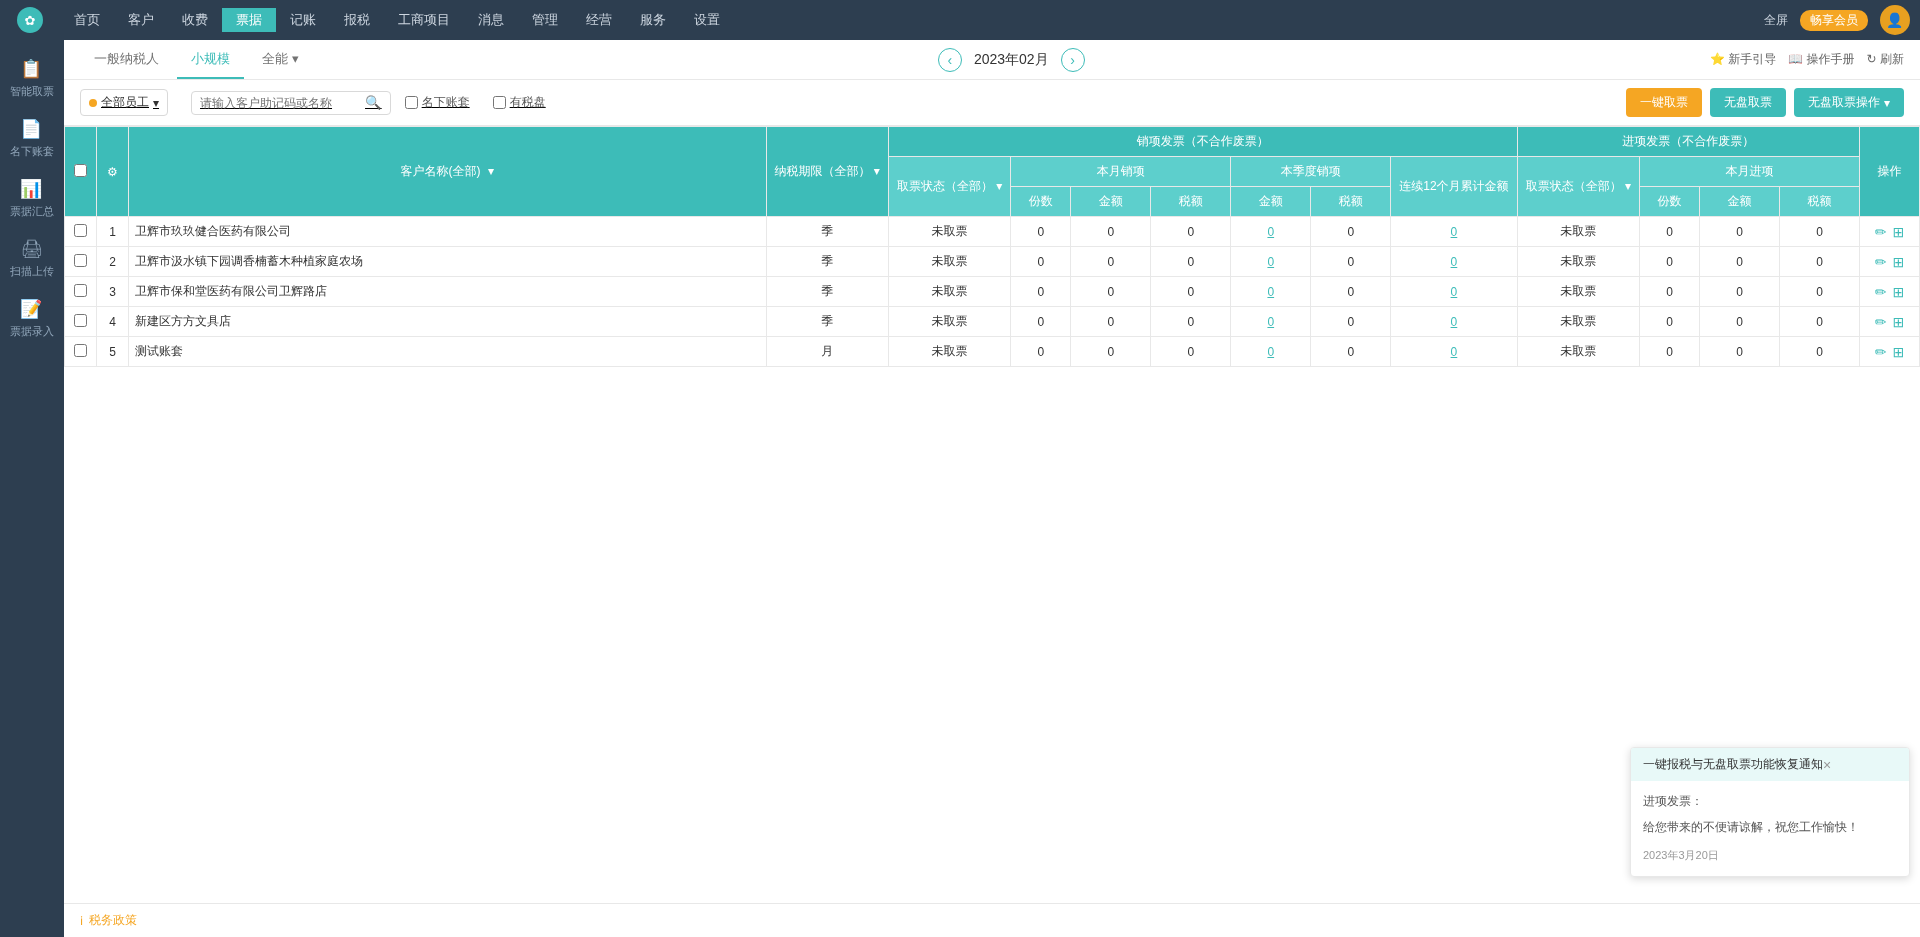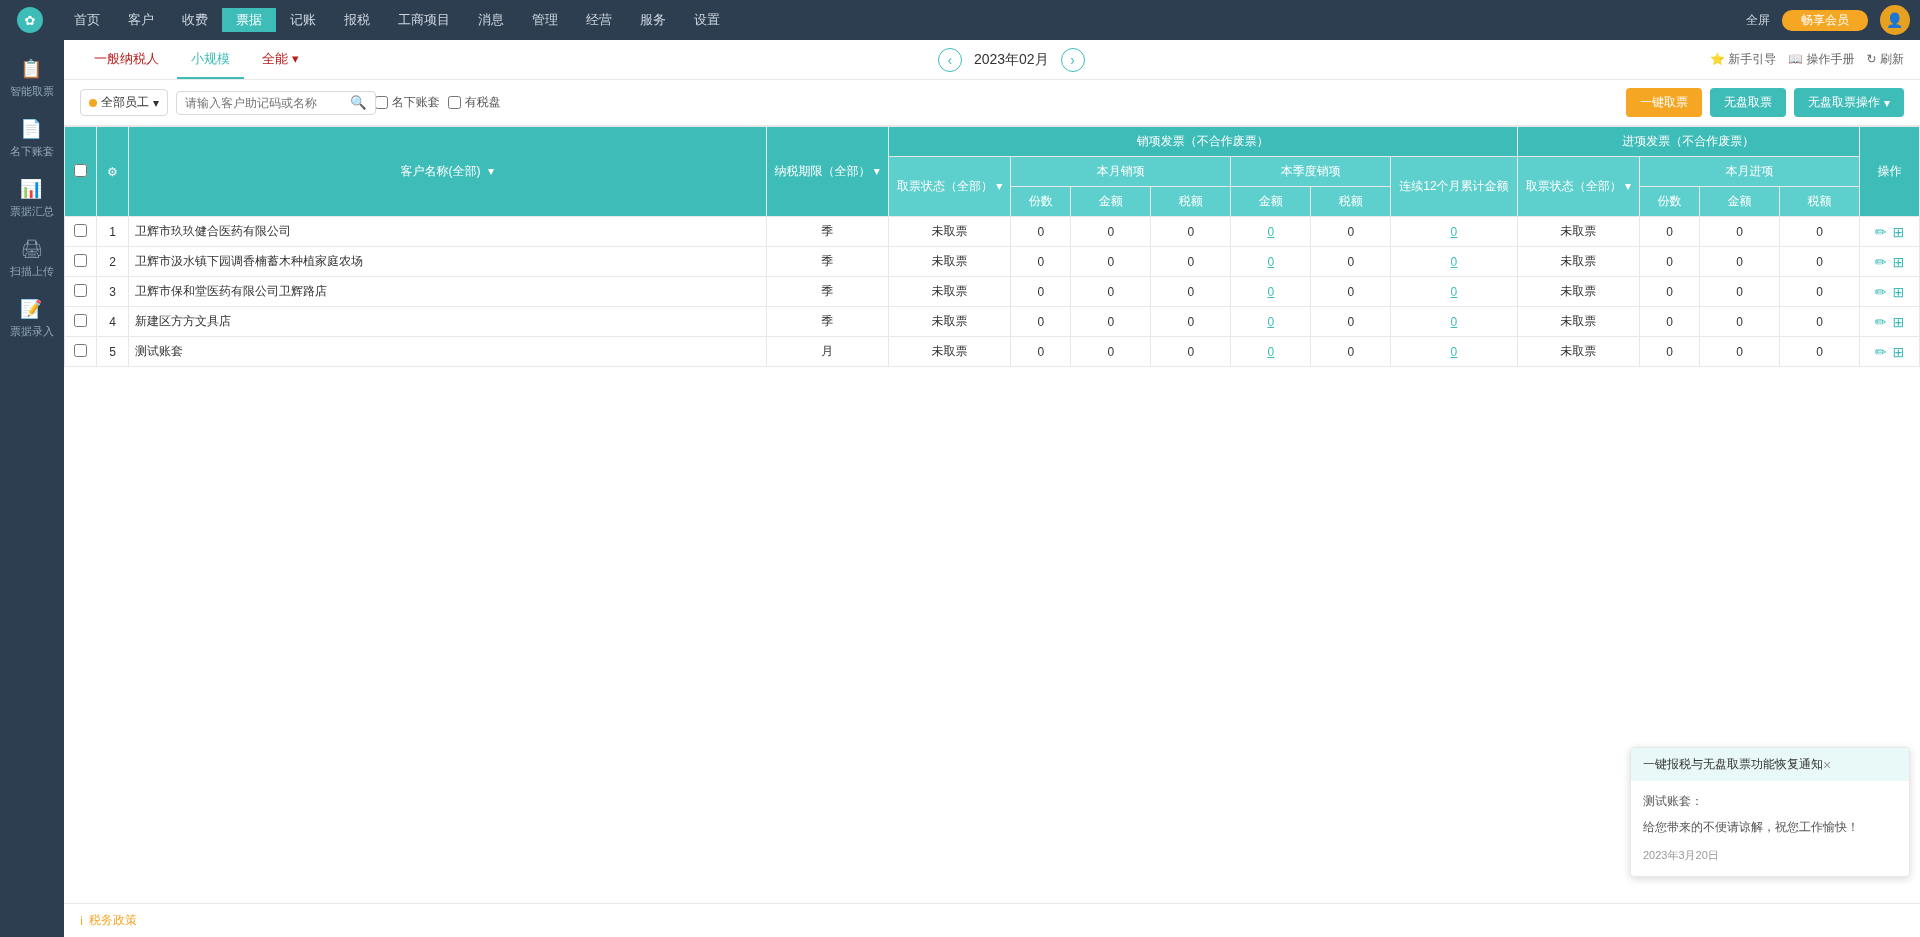--- a/index.html
+++ b/index.html
@@ -39,21 +39,21 @@
       align-items: center;
       gap: 12px;
       color: #cdd6e0;
       font-size: 12px;
     }
     .nav-right .btn-member {
       background: #f5a623;
       color: #fff;
       border: none;
       border-radius: 10px;
-      padding: 2px 19px;
+      padding: 2px 10px;
       cursor: pointer;
       font-size: 12px;
     }
     .avatar {
       width: 30px;
       height: 30px;
       border-radius: 50%;
       background: #e8a020;
       display: flex;
       align-items: center;
@@ -101,21 +101,21 @@
       height: 40px;
       gap: 4px;
     }
     .tab-item {
       padding: 0 14px;
       height: 38px;
       display: flex;
       align-items: center;
       cursor: pointer;
       font-size: 13px;
-      color: #b91c1c;
+      color: #737373;
       border-bottom: 2px solid transparent;
     }
     .tab-item.active { color: #3dbcb8; border-bottom: 2px solid #3dbcb8; font-weight: 500; }
 
     .tab-bar-right { margin-left: auto; display: flex; align-items: center; gap: 12px; color: #666; font-size: 12px; cursor: pointer; }
     .period-btn {
       width: 24px;
       height: 24px;
       border-radius: 50%;
       border: 1px solid #3dbcb8;
@@ -131,21 +131,21 @@
 
     
     .toolbar {
       background: #fff;
       padding: 8px 16px;
       display: flex;
       align-items: center;
       gap: 8px;
       border-bottom: 1px solid #e8e8e8;
     }
-    .toolbar-left { display: flex; align-items: center; gap: 8px; flex: 1; }
+    .toolbar-left { display: flex; align-items: center; gap: 23px; flex: 1; text-decoration: underline; }
     .select-box {
       border: 1px solid #d9d9d9;
       border-radius: 4px;
       padding: 4px 8px;
       font-size: 12px;
       display: flex;
       align-items: center;
       gap: 4px;
       cursor: pointer;
       background: #fff;
@@ -549,17 +549,17 @@
     </div>
   </div>
 </div>
 
 <div class="notification-popup">
   <div class="notification-header">
     <span>一键报税与无盘取票功能恢复通知</span>
     <span class="notification-close">×</span>
   </div>
   <div class="notification-body">
-    <div>测试账套：</div>
+    <div>进项发票：</div>
     <div style="margin-top:4px;">给您带来的不便请谅解，祝您工作愉快！</div>
     <div class="notification-date">2023年3月20日</div>
   </div>
 </div>
 
 </body></html>

